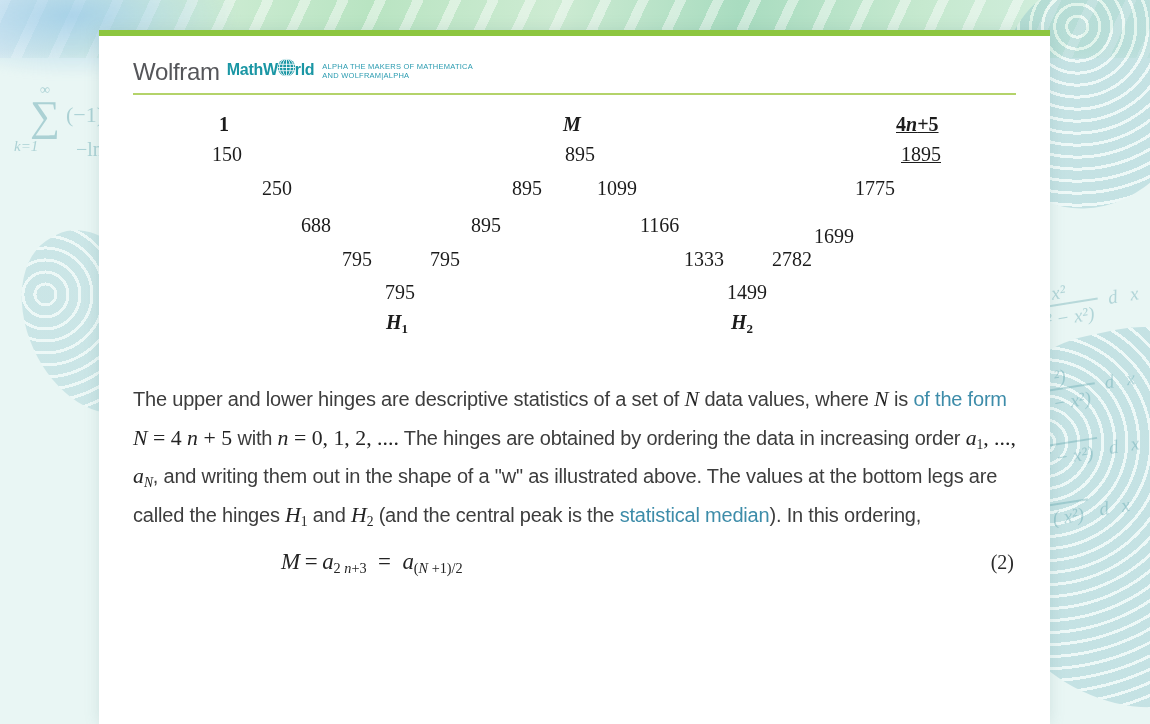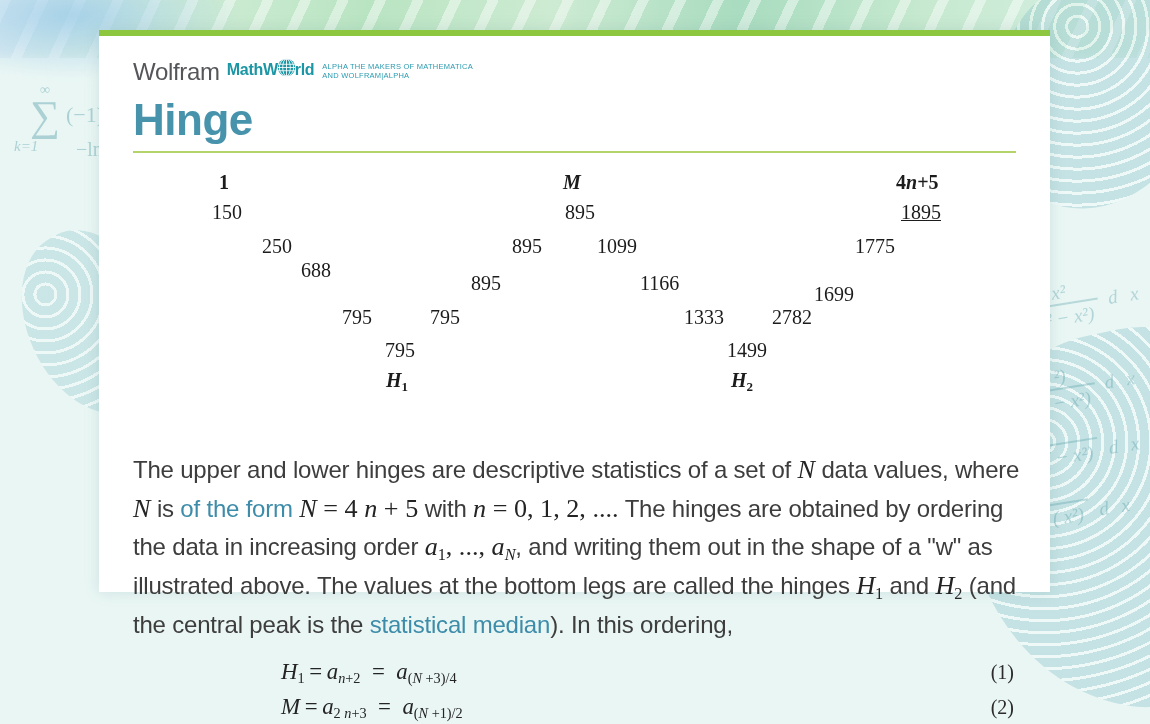--- a/index.html
+++ b/index.html
@@ -48,21 +48,21 @@
   .bg-right { position:absolute; left:0; top:0; width:1150px; height:724px; pointer-events:none; }
   .bg-frac { position:absolute; display:flex; align-items:center; transform:rotate(-9deg);
              color:rgba(70,150,160,0.34); font-family:"Liberation Serif", serif; font-style:italic; }
   .bg-frac .col { display:flex; flex-direction:column; align-items:center; }
   .bg-frac .frac-num { font-size:19px; padding:0 6px; }
   .bg-frac .frac-den { font-size:19px; border-top:2px solid rgba(70,150,160,0.30); padding:2px 6px 0; }
   .bg-frac .frac-dx  { font-size:19px; margin-left:10px; letter-spacing:4px; }
 
   
   .card {
-    position:absolute; left:99px; top:30px; width:951px; height:562px;
+    position:absolute; left:99px; top:30px; width:951px; height:694px;
     background:#ffffff; box-shadow:0 0 14px rgba(90,140,140,0.18);
   }
   .card-green-bar { height:6px; width:100%; background:#8dc63f; }
   .card-content { padding:0 34px; }
 
   
   .logo-row { margin-top:22px; display:flex; align-items:flex-start; cursor:pointer; }
   .logo-wolfram  { font-size:24px; font-weight:400; color:#55565a; letter-spacing:-0.3px; }
   .logo-mathworld{ font-size:16px; font-weight:700; color:#1a96a4; letter-spacing:-0.3px; margin-left:7px; }
   .logo-globe { display:inline-block; vertical-align:-2px; margin:0 -1px; }
@@ -76,21 +76,21 @@
   
   .diagram { position:relative; height:234px; margin-top:16px; }
   .dg-item { position:absolute; white-space:nowrap; color:#1c1c1c; }
 
   .t-db, .t-dbi, .t-dn { font-family:"Liberation Serif", serif; font-size:20px; }
   .t-db  { font-weight:700; }
   .t-dbi { font-weight:700; font-style:italic; }
   sub.t-dbsub { font-family:"Liberation Serif", serif; font-weight:700; font-size:13px; line-height:0; vertical-align:-4px; }
 
   
-  .para { margin-top:48px; font-size:24px; line-height:38.7px; color:#3d3d3d; letter-spacing:-0.2px; width:887px; }
+  .para { margin-top:35px; font-size:20px; line-height:38.7px; color:#3d3d3d; letter-spacing:-0.2px; width:887px; }
   .t-p {}
   .t-l { color:#3d8ca9; cursor:pointer; }
   .t-mi, .t-mn { font-family:"Liberation Serif", serif; font-size:1.09em; color:#242424; letter-spacing:0; }
   .t-mi { font-style:italic; }
   sub.t-mnsub, sub.t-misub { font-family:"Liberation Serif", serif; font-size:0.68em; line-height:0; vertical-align:-0.28em; color:#242424; }
   sub.t-misub { font-style:italic; }
 
   
   .equations { margin-top:14px; }
   .eq-row { display:flex; justify-content:space-between; align-items:baseline; padding-left:148px; margin-bottom:9px; }
@@ -160,55 +160,50 @@
                 <line x1="0.8" y1="10" x2="19.2" y2="10"></line>
                 <line x1="1" y1="13.4" x2="19" y2="13.4"></line>
               </g>
             </svg></span><span>rld</span></span>
       <span class="logo-tagline">
         <span>ALPHA THE MAKERS OF </span><b>MATHEMATICA</b><br>
         <span>AND </span><b>WOLFRAM|ALPHA</b>
       </span>
     </div>
 
-    <h1 class="page-title">Hinge</h1>
     <hr class="title-rule">
 
     <div class="diagram">
         <div class="dg-item" style="left: 86px; top: 2px;"><span class="t-db">1</span></div>
         <div class="dg-item" style="left: 430px; top: 2px;"><span class="t-dbi">M</span></div>
-        <div class="dg-item" style="left: 763px; top: 2px;"><span class="t-db">4</span><span class="t-dbi">n</span><span class="t-db">+5</span></div>
+        <div class="dg-item" style="left: 763px; top: 2px; text-decoration: underline;"><span class="t-db">4</span><span class="t-dbi">n</span><span class="t-db">+5</span></div>
         <div class="dg-item" style="left: 79px; top: 32px;"><span class="t-dn">150</span></div>
         <div class="dg-item" style="left: 432px; top: 32px;"><span class="t-dn">895</span></div>
         <div class="dg-item" style="left: 768px; top: 32px; text-decoration: underline;"><span class="t-dn">1895</span></div>
         <div class="dg-item" style="left: 129px; top: 66px;"><span class="t-dn">250</span></div>
         <div class="dg-item" style="left: 379px; top: 66px;"><span class="t-dn">895</span></div>
         <div class="dg-item" style="left: 464px; top: 66px;"><span class="t-dn">1099</span></div>
         <div class="dg-item" style="left: 722px; top: 66px;"><span class="t-dn">1775</span></div>
-        <div class="dg-item" style="left: 168px; top: 90px;"><span class="t-dn">688</span></div>
+        <div class="dg-item" style="left: 168px; top: 103px;"><span class="t-dn">688</span></div>
         <div class="dg-item" style="left: 338px; top: 103px;"><span class="t-dn">895</span></div>
         <div class="dg-item" style="left: 507px; top: 103px;"><span class="t-dn">1166</span></div>
         <div class="dg-item" style="left: 681px; top: 103px; margin-top: 11px;"><span class="t-dn">1699</span></div>
         <div class="dg-item" style="left: 209px; top: 137px;"><span class="t-dn">795</span></div>
         <div class="dg-item" style="left: 297px; top: 137px;"><span class="t-dn">795</span></div>
         <div class="dg-item" style="left: 551px; top: 137px;"><span class="t-dn">1333</span></div>
         <div class="dg-item" style="left: 639px; top: 137px;"><span class="t-dn">2782</span></div>
         <div class="dg-item" style="left: 252px; top: 170px;"><span class="t-dn">795</span></div>
         <div class="dg-item" style="left: 594px; top: 170px;"><span class="t-dn">1499</span></div>
         <div class="dg-item" style="left: 253px; top: 200px;"><span class="t-dbi">H</span><sub class="t-dbsub">1</sub></div>
         <div class="dg-item" style="left: 598px; top: 200px;"><span class="t-dbi">H</span><sub class="t-dbsub">2</sub></div>
       </div>
 
     <p class="para"><span class="t-p">The upper and lower hinges are descriptive statistics of a set of </span><span class="t-mi">N</span><span class="t-p"> data values, where </span><span class="t-mi">N</span><span class="t-p"> is </span><span class="t-l">of the form</span><span class="t-p"> </span><span class="t-mi">N</span><span class="t-mn"> = 4 </span><span class="t-mi">n</span><span class="t-mn"> + 5</span><span class="t-p"> with </span><span class="t-mi">n</span><span class="t-mn"> = 0, 1, 2, ....</span><span class="t-p"> The hinges are obtained by ordering the data in increasing order </span><span class="t-mi">a</span><sub class="t-mnsub">1</sub><span class="t-mn">, ..., </span><span class="t-mi">a</span><sub class="t-misub">N</sub><span class="t-p">, and writing them out in the shape of a "w" as illustrated above. The values at the bottom legs are called the hinges </span><span class="t-mi">H</span><sub class="t-mnsub">1</sub><span class="t-p"> and </span><span class="t-mi">H</span><sub class="t-mnsub">2</sub><span class="t-p"> (and the central peak is the </span><span class="t-l">statistical median</span><span class="t-p">). In this ordering,</span></p>
 
     <div class="equations">
         <div class="eq-row">
-          <div class="eq-left"><span class="t-mi">H</span><sub class="t-mnsub">1</sub><span class="t-mn"> = </span><span class="t-mi">a</span><sub class="t-misub">n</sub><sub class="t-mnsub">+2</sub><span class="t-mn"> = </span><span class="t-mi">a</span><sub class="t-mnsub">(</sub><sub class="t-misub">N</sub><sub class="t-mnsub"> +3)/4</sub></div>
-          <div class="eq-label">(1)</div>
-        </div>
-        <div class="eq-row">
           <div class="eq-left"><span class="t-mi">M</span><span class="t-mn"> = </span><span class="t-mi">a</span><sub class="t-mnsub">2 </sub><sub class="t-misub">n</sub><sub class="t-mnsub">+3</sub><span class="t-mn"> = </span><span class="t-mi">a</span><sub class="t-mnsub">(</sub><sub class="t-misub">N</sub><sub class="t-mnsub"> +1)/2</sub></div>
           <div class="eq-label">(2)</div>
         </div>
       </div>
 
   </div>
 </div>
 
 </body></html>

